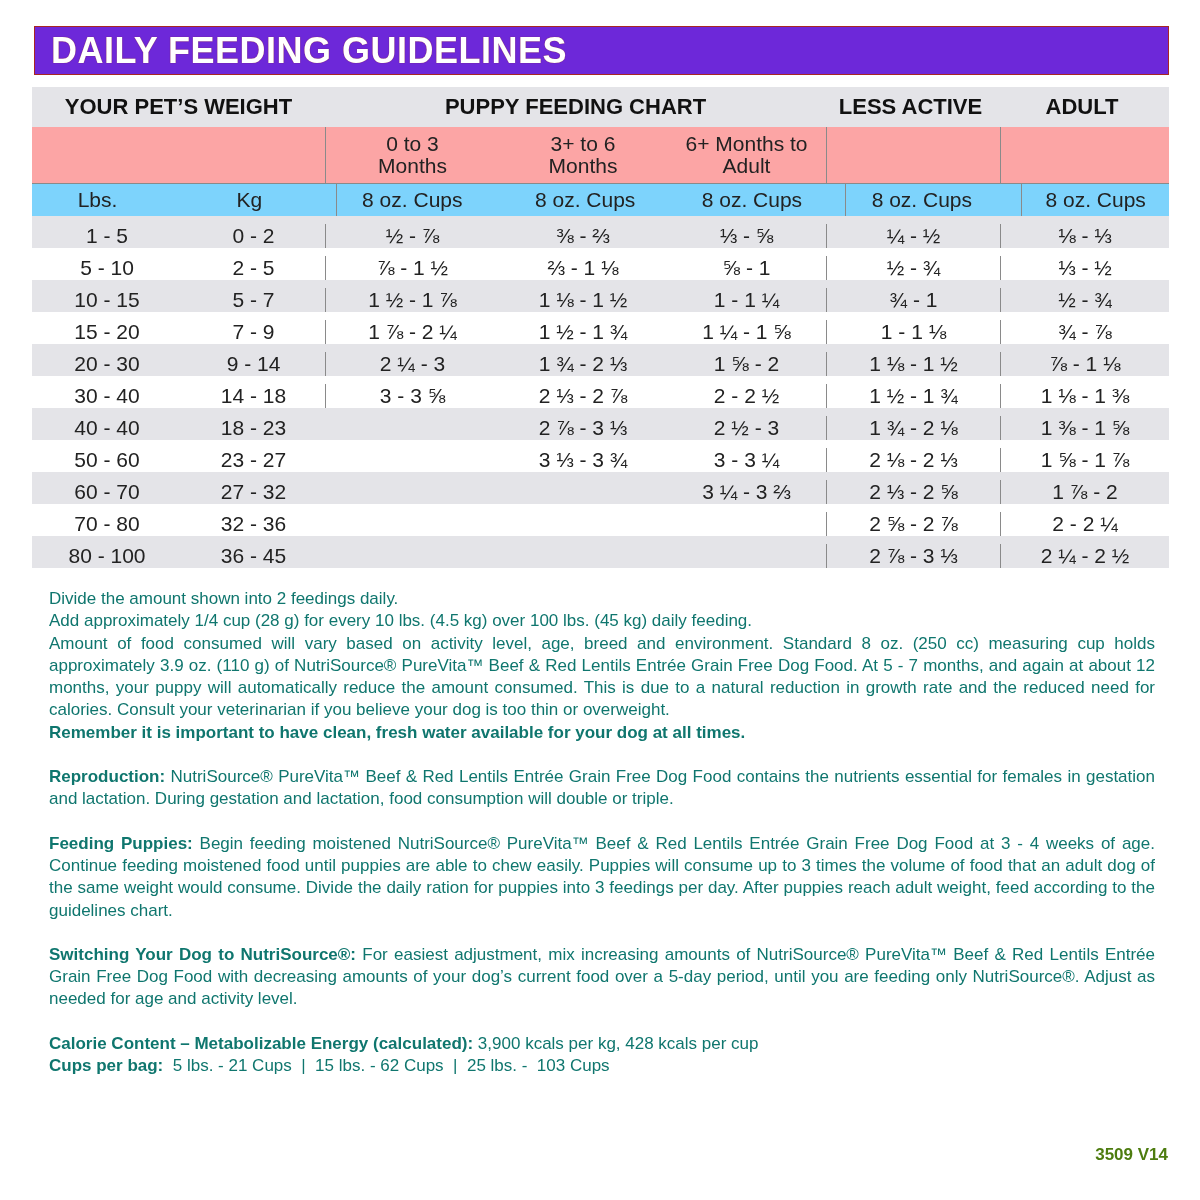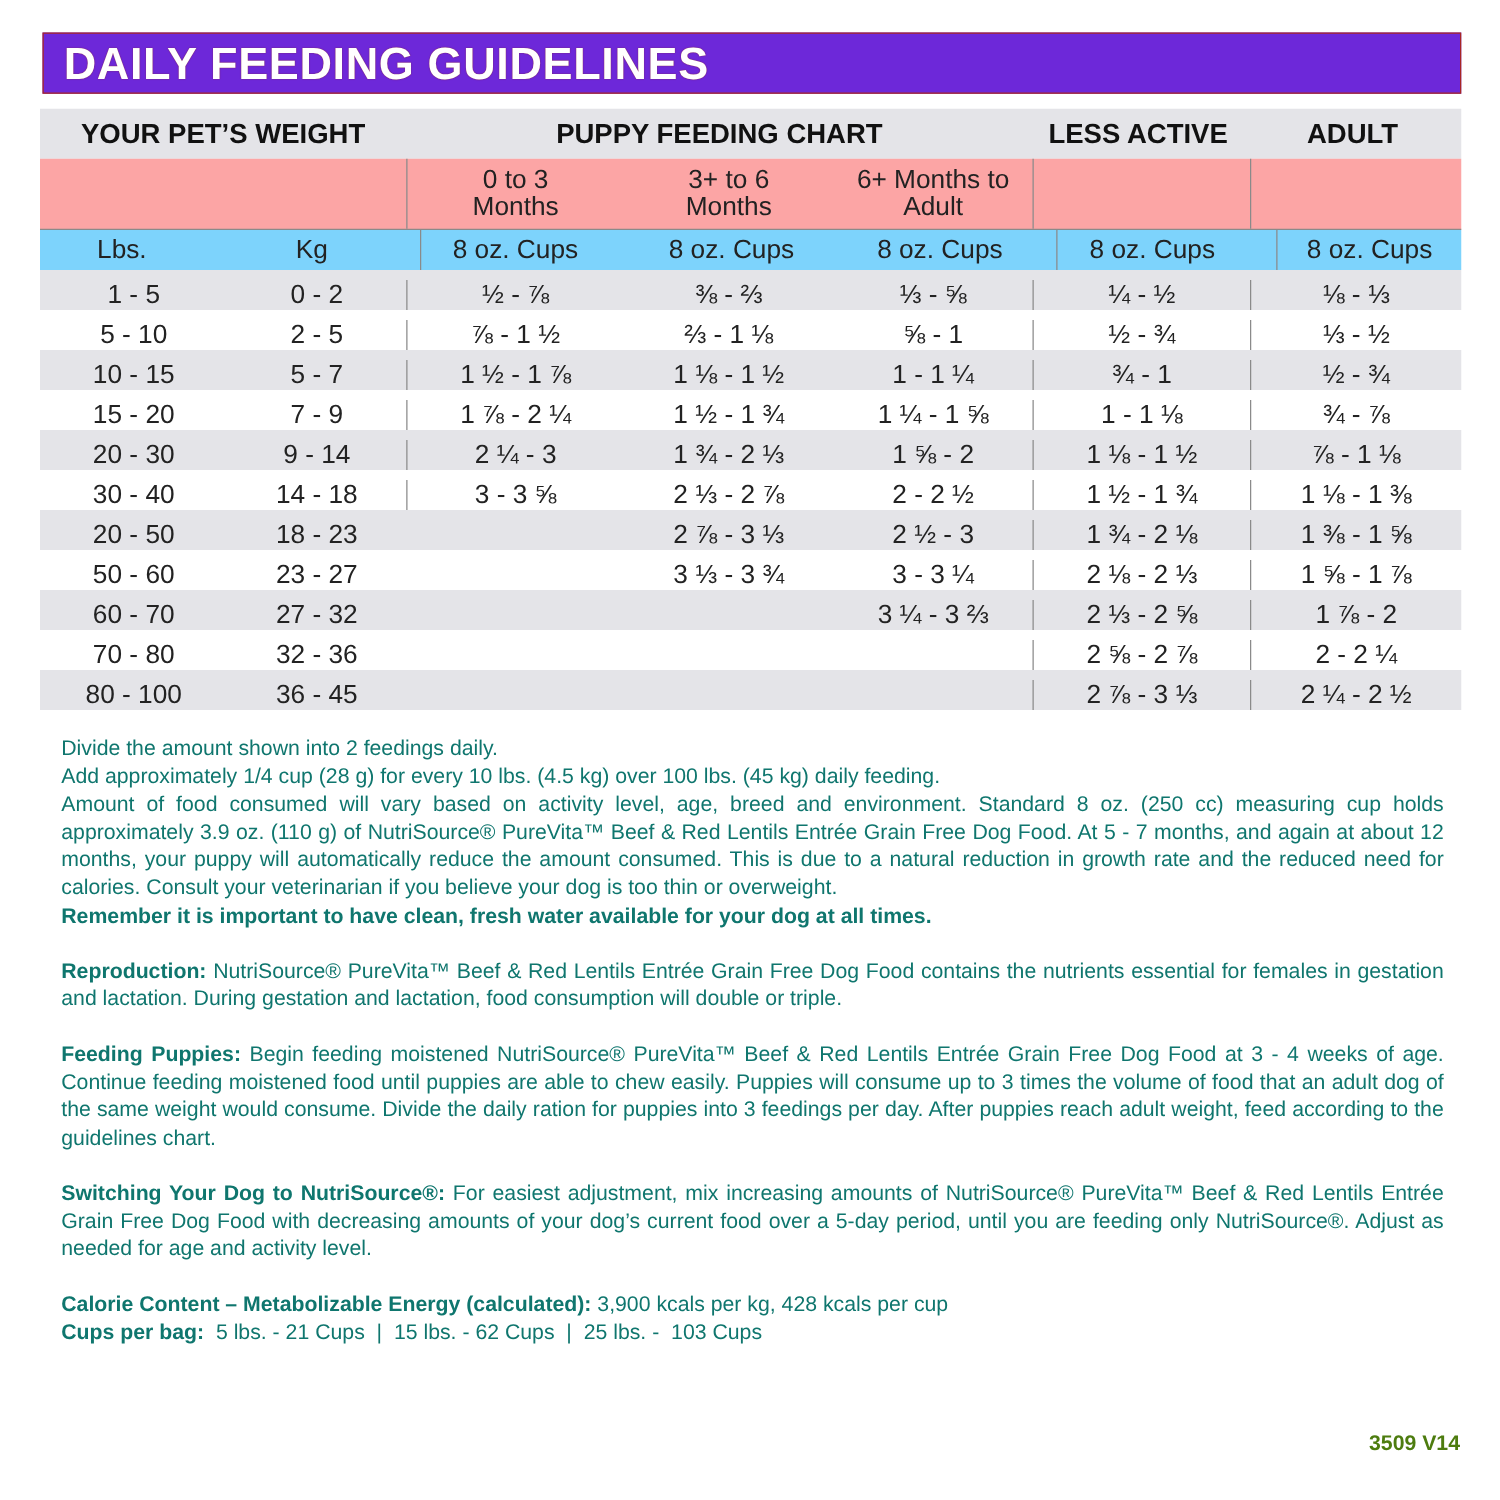--- a/index.html
+++ b/index.html
@@ -139,21 +139,21 @@
       <div class="row data-row">
         <div class="cell c-lbs">30 - 40</div>
         <div class="cell c-kg">14 - 18</div>
         <div class="cell c-p1">3 - 3 ⅝</div>
         <div class="cell c-p2">2 ⅓ - 2 ⅞</div>
         <div class="cell c-p3">2 - 2 ½</div>
         <div class="cell c-ad">1 ½ - 1 ¾</div>
         <div class="cell c-la">1 ⅛ - 1 ⅜</div>
       </div>
       <div class="row data-row shade">
-        <div class="cell c-lbs">20 - 50</div>
+        <div class="cell c-lbs">40 - 40</div>
         <div class="cell c-kg">18 - 23</div>
         <div class="cell c-p1"></div>
         <div class="cell c-p2">2 ⅞ - 3 ⅓</div>
         <div class="cell c-p3">2 ½ - 3</div>
         <div class="cell c-ad">1 ¾ - 2 ⅛</div>
         <div class="cell c-la">1 ⅜ - 1 ⅝</div>
       </div>
       <div class="row data-row">
         <div class="cell c-lbs">50 - 60</div>
         <div class="cell c-kg">23 - 27</div>

